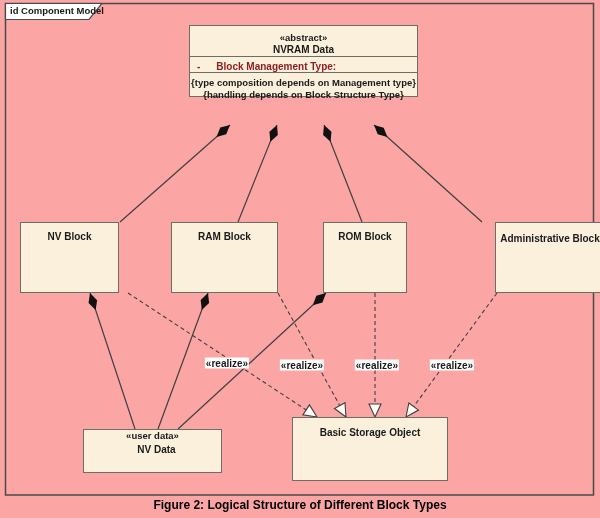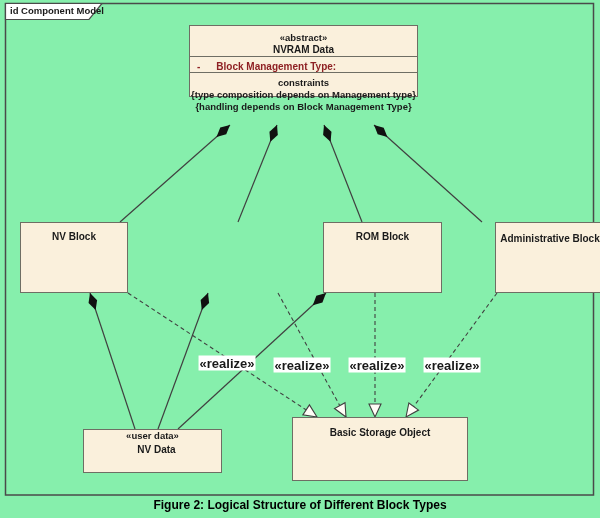--- a/index.html
+++ b/index.html
@@ -1,20 +1,20 @@
 <!DOCTYPE html>
 <html><head>
 <meta charset="utf-8">
 <style>
   html, body { margin: 0; padding: 0; background: #ffffff; }
   .stage {
     position: relative;
     width: 600px;
     height: 518px;
-    background: #86efac;
+    background: #fca5a5;
     font-family: "Liberation Sans", sans-serif;
     font-weight: bold;
     color: #1a1a1a;
     overflow: hidden;
   }
   svg.connectors { position: absolute; left: 0; top: 0; }
   .frame-label {
     position: absolute; left: 10px; top: 5px;
     font-size: 9.5px; white-space: nowrap;
   }
@@ -38,21 +38,21 @@
   .nvram .compartment-attr .attr-text { margin-left: 16px; margin-top: 14px; }
   .nvram .compartment-constraints {
     border-top: 1.2px solid #6e6e64;
     flex: 1; box-sizing: border-box;
     padding-top: 4px; font-size: 9.5px; line-height: 12px;
   }
   .realize-label {
     position: absolute;
     transform: translate(-50%, -50%);
     background: #ffffff;
-    font-size: 13px;
+    font-size: 10px;
     padding: 0 1px;
     white-space: nowrap;
   }
   .caption {
     position: absolute; left: 0; top: 498px; width: 600px;
     text-align: center; font-size: 12px; color: #000;
   }
 </style>
 </head>
 <body>
@@ -103,41 +103,43 @@
 
   <div class="node nvram" style="left:189px; top:25px; width:229px; height:72px;">
     <div class="compartment-header">
       <div class="stereo">«abstract»</div>
       <div class="title">NVRAM Data</div>
     </div>
     <div class="compartment-attr">
       <span>-</span><span class="attr-text">Block Management Type:</span>
     </div>
     <div class="compartment-constraints">
-      <div>constraints</div>
       <div>{type composition depends on Management type}</div>
-      <div>{handling depends on Block Management Type}</div>
+      <div>{handling depends on Block Structure Type}</div>
     </div>
   </div>
 
-  <div class="node" style="left:20px; top:222px; width:108px; height:71px; padding-top:8px;">
+  <div class="node" style="left:20px; top:222px; width:99px; height:71px; padding-top:8px;">
     <div class="title">NV Block</div>
   </div>
-  <div class="node" style="left:323px; top:222px; width:119px; height:71px; padding-top:8px;">
+  <div class="node" style="left:171px; top:222px; width:107px; height:71px; padding-top:8px;">
+    <div class="title">RAM Block</div>
+  </div>
+  <div class="node" style="left:323px; top:222px; width:84px; height:71px; padding-top:8px;">
     <div class="title">ROM Block</div>
   </div>
   <div class="node" style="left:495px; top:222px; width:110px; height:71px; padding-top:10px;">
     <div class="title">Administrative Block</div>
   </div>
 
   <div class="node" style="left:83px; top:429px; width:139px; height:44px; ">
     <div class="stereo">«user data»</div>
     <div class="title" style="margin-top:2px;margin-left:8px;">NV Data</div>
   </div>
-  <div class="node" style="left:292px; top:417px; width:176px; height:64px; padding-top:9px;">
+  <div class="node" style="left:292px; top:417px; width:156px; height:64px; padding-top:9px;">
     <div class="title">Basic Storage Object</div>
   </div>
 
   <div class="realize-label" style="left:227px; top:363px;">«realize»</div>
   <div class="realize-label" style="left:302px; top:365px;">«realize»</div>
   <div class="realize-label" style="left:377px; top:365px;">«realize»</div>
   <div class="realize-label" style="left:452px; top:365px;">«realize»</div>
 
   <div class="caption">Figure 2: Logical Structure of Different Block Types</div>
 </div>

